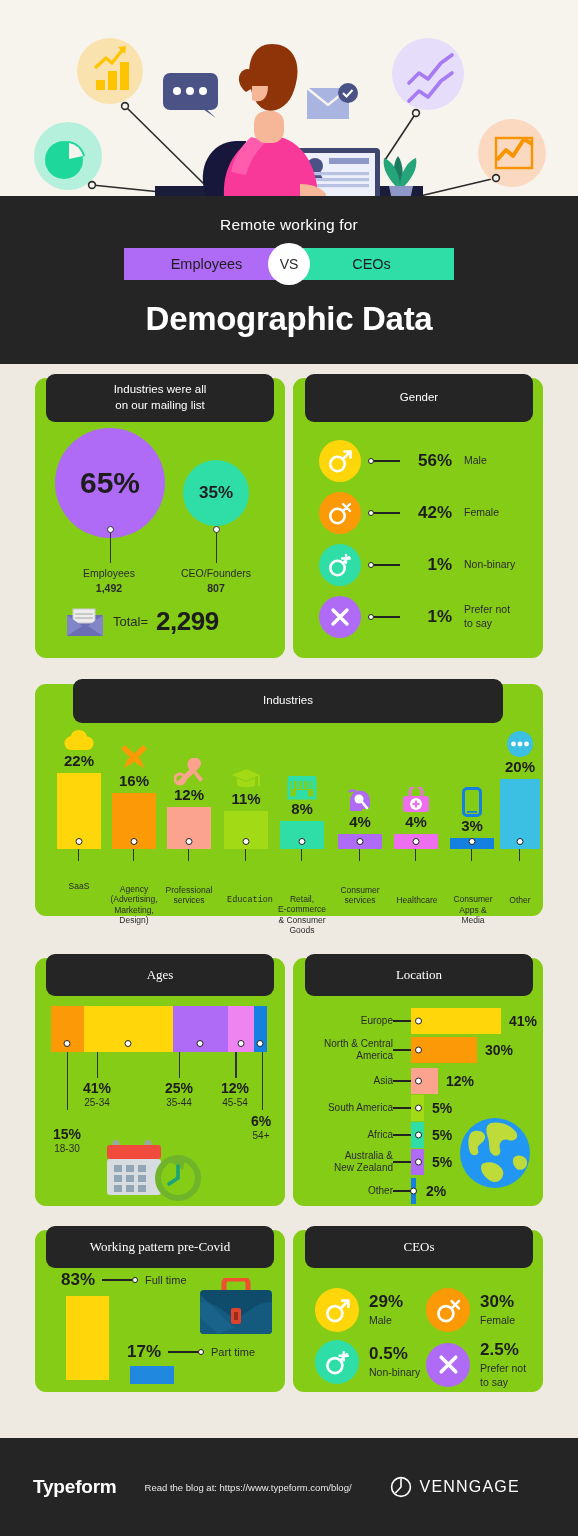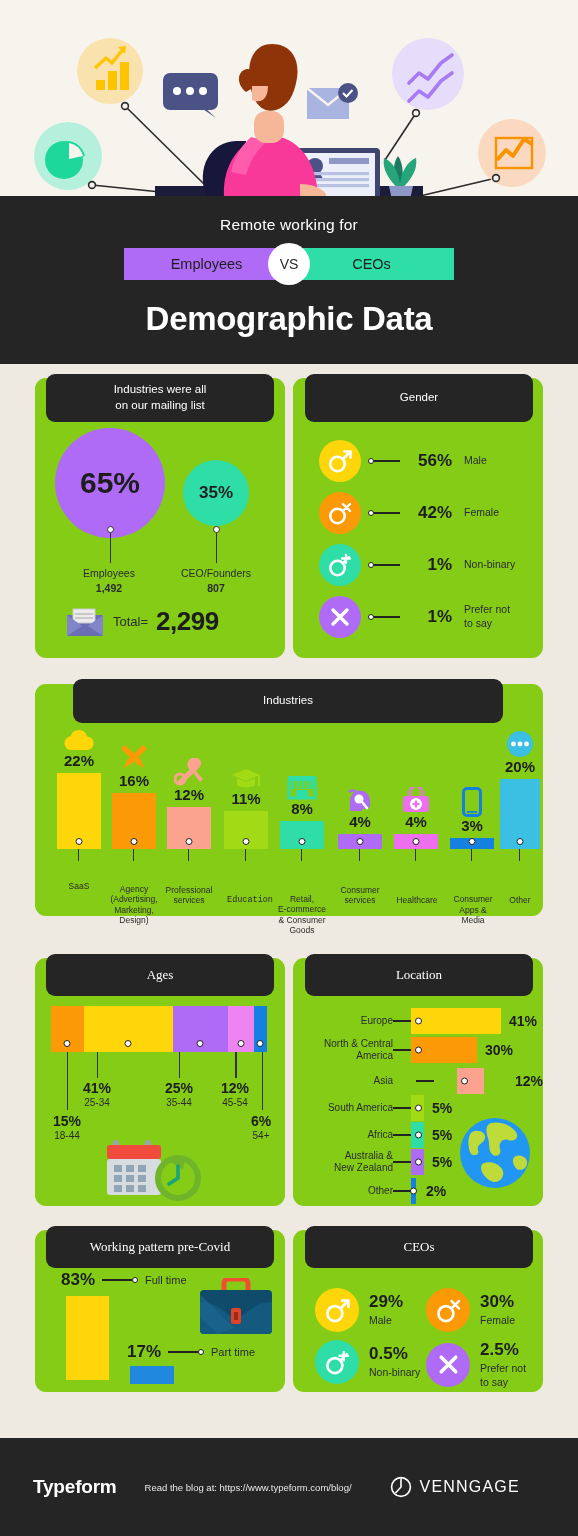--- a/index.html
+++ b/index.html
@@ -493,23 +493,23 @@
       <div class="r">25-34</div>
     </div>
     <div class="agecall" style="left:112px; top:122px; width:64px;">
       <div class="p">25%</div>
       <div class="r">35-44</div>
     </div>
     <div class="agecall" style="left:168px; top:122px; width:64px;">
       <div class="p">12%</div>
       <div class="r">45-54</div>
     </div>
-    <div class="agecall" style="left:2px; top:155px; width:60px;">
+    <div class="agecall" style="left:2px; top:168px; width:60px;">
       <div class="p">15%</div>
-      <div class="r">18-44</div>
+      <div class="r">18-30</div>
     </div>
     <div class="agecall" style="left:198px; top:155px; width:56px;">
       <div class="p">6%</div>
       <div class="r">54+</div>
     </div>
 
     <svg width="110" height="70" viewBox="0 0 110 70" style="position:absolute; left:70px; top:178px;">
       <rect x="8" y="4" width="6" height="14" rx="3" fill="#9AA5AE"></rect>
       <rect x="40" y="4" width="6" height="14" rx="3" fill="#9AA5AE"></rect>
       <rect x="2" y="9" width="54" height="14" rx="3" fill="#F04B3C"></rect>
@@ -545,21 +545,21 @@
         <div class="locpct">41%</div>
       </div>
       <div class="locrow" style="top:29px;">
         <div class="locname">North &amp; Central<br>America</div>
         <div class="locline"></div>
         <div class="locbar" style="width:66px; background:#FB9A06;">
             <span class="dot"></span>
           </div>
         <div class="locpct">30%</div>
       </div>
-      <div class="locrow" style="top:60px;justify-content:space-between;">
+      <div class="locrow" style="top:60px;">
         <div class="locname">Asia</div>
         <div class="locline"></div>
         <div class="locbar" style="width:27px; background:#FCA38F;">
             <span class="dot"></span>
           </div>
         <div class="locpct">12%</div>
       </div>
       <div class="locrow" style="top:87px;">
         <div class="locname">South America</div>
         <div class="locline"></div>

